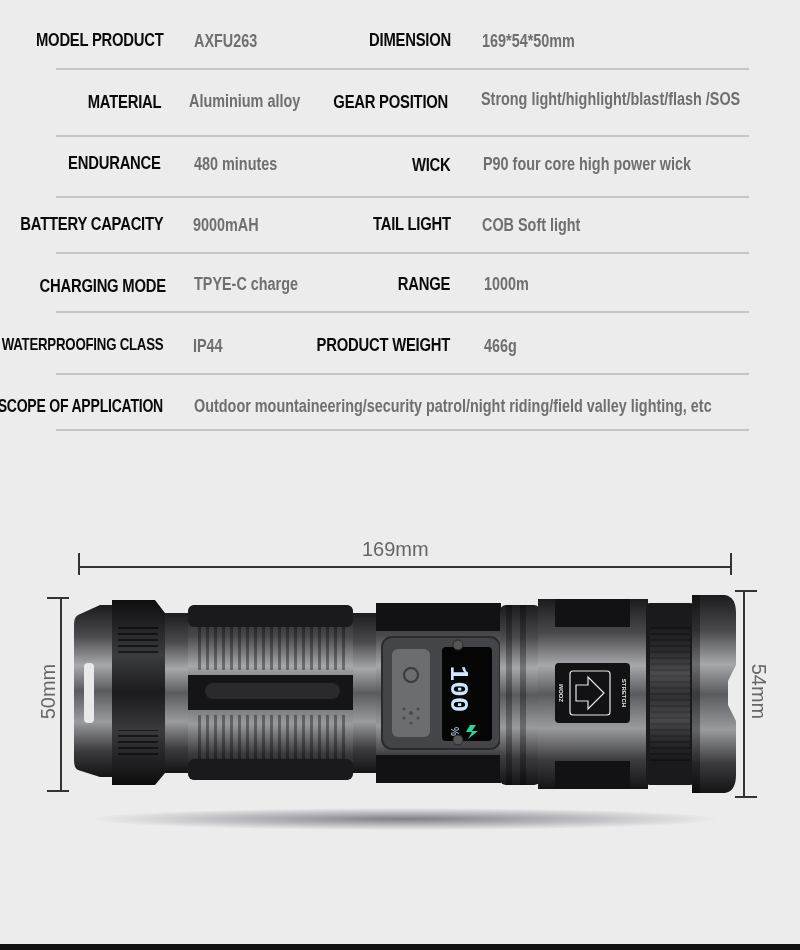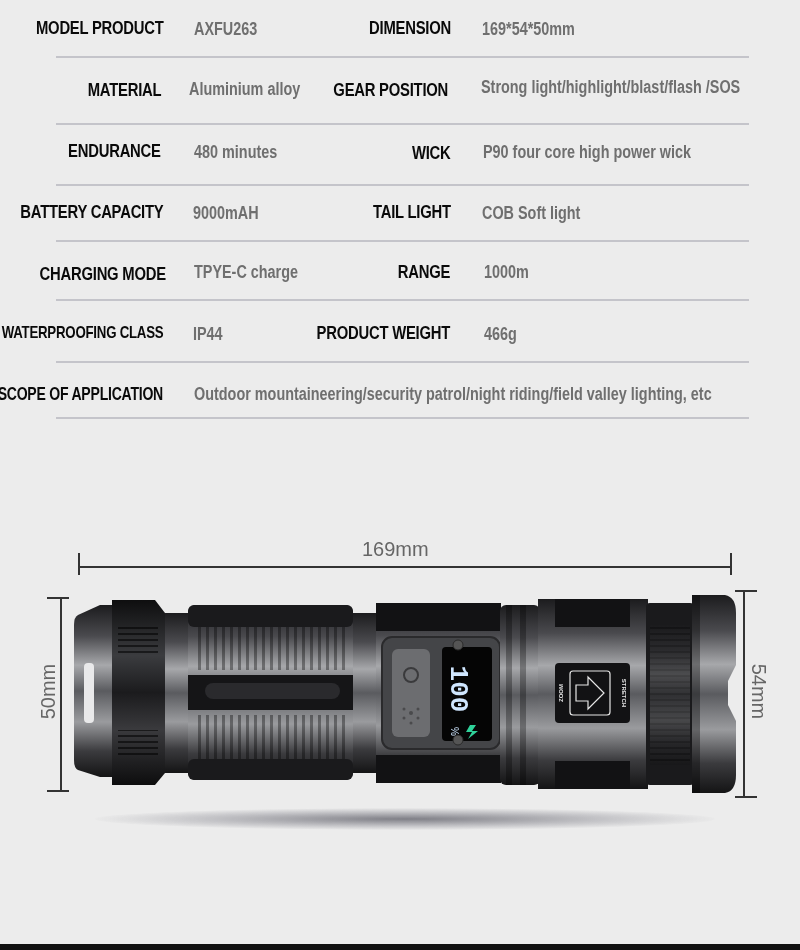--- a/index.html
+++ b/index.html
@@ -2,21 +2,21 @@
 <html><head>
 <meta charset="utf-8">
 <style>
   html, body { margin: 0; padding: 0; }
   body {
     width: 800px; height: 950px; overflow: hidden;
     background: #ececec;
     position: relative;
     font-family: "Liberation Sans", sans-serif;
   }
-  .specs { position: absolute; left: 0; top: 0; width: 728px; height: 430px; }
+  .specs { position: absolute; left: 0; top: 12px; width: 728px; height: 430px; }
   .row { position: absolute; left: 0; width: 800px; }
   .lbl, .val {
     position: absolute; white-space: nowrap;
     font-family: "Liberation Sans", sans-serif;
     font-weight: bold;
     transform-origin: left center;
   }
   .lbl { color: #0a0a0a; font-size: 19px; letter-spacing: -0.3px; transform: scaleX(0.78); }
   .lbl.r { transform-origin: right center; }
   .val { color: #6f6f6f; font-size: 18px; transform: scaleX(0.80); }

